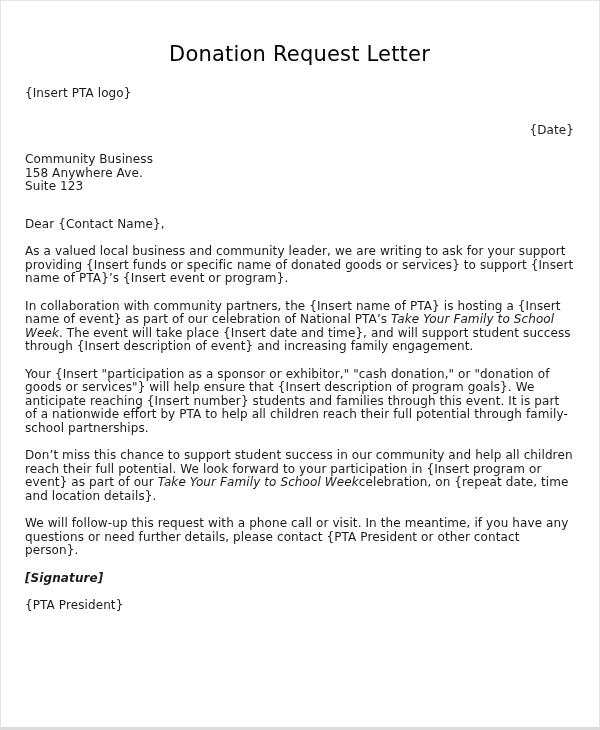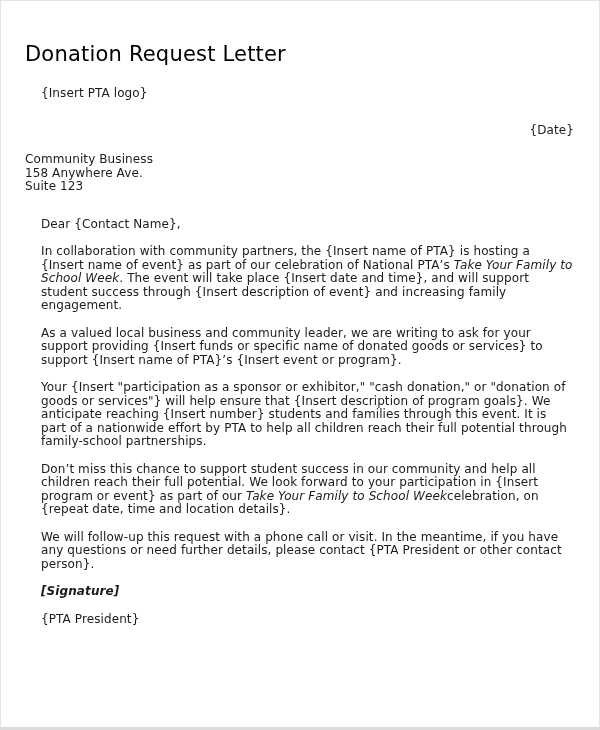--- a/index.html
+++ b/index.html
@@ -15,25 +15,26 @@
     font-size: 12px;
     line-height: 13.5px;
     letter-spacing: 0.1px;
     color: #1b1b1b;
     overflow: hidden;
   }
   .title {
     font-size: 21px;
     line-height: 26px;
     font-weight: 500;
+    text-align: center;
     color: #000000;
     letter-spacing: 0.2px;
     margin: 0 0 20px 0;
   }
-  p { margin: 0 0 14px 16px; }
+  p { margin: 0 0 14px 0; }
   .logo-ph   { margin-bottom: 23px; }
   .date-ph   { margin-bottom: 16px; text-align: right; }
   .address   { margin-bottom: 24px; }
   .salutation{ margin-bottom: 14px; }
   .address div { height: 13.5px; }
   .it  { font-style: italic; }
   .sig { font-style: italic; font-weight: bold; }
 </style>
 </head>
 <body>
@@ -47,22 +48,22 @@
 
   <div class="address" id="recipient-address">
       <div>Community Business</div>
       <div>158 Anywhere Ave.</div>
       <div>Suite 123</div>
     </div>
 
   <p class="salutation">Dear {Contact Name},</p>
 
   <div id="letter-body">
+      <p><span>As a valued local business and community leader, we are writing to ask for your support providing {Insert funds or specific name of donated goods or services} to support {Insert name of PTA}’s {Insert event or program}.</span></p>
       <p><span>In collaboration with community partners, the {Insert name of PTA} is hosting a {Insert name of event} as part of our celebration of National PTA’s </span><span class="it">Take Your Family to School Week</span><span>. The event will take place {Insert date and time}, and will support student success through {Insert description of event} and increasing family engagement.</span></p>
-      <p><span>As a valued local business and community leader, we are writing to ask for your support providing {Insert funds or specific name of donated goods or services} to support {Insert name of PTA}’s {Insert event or program}.</span></p>
       <p><span>Your {Insert "participation as a sponsor or exhibitor," "cash donation," or "donation of goods or services"} will help ensure that {Insert description of program goals}. We anticipate reaching {Insert number} students and families through this event. It is part of a nationwide effort by PTA to help all children reach their full potential through family-school partnerships.</span></p>
       <p><span>Don’t miss this chance to support student success in our community and help all children reach their full potential. We look forward to your participation in {Insert program or event} as part of our </span><span class="it">Take Your Family to School Week</span><span>celebration, on {repeat date, time and location details}.</span></p>
       <p><span>We will follow-up this request with a phone call or visit. In the meantime, if you have any questions or need further details, please contact {PTA President or other contact person}.</span></p>
     </div>
 
 
   <p class="sig">[Signature]</p>
 
   <p>{PTA President}</p>
 </div>

